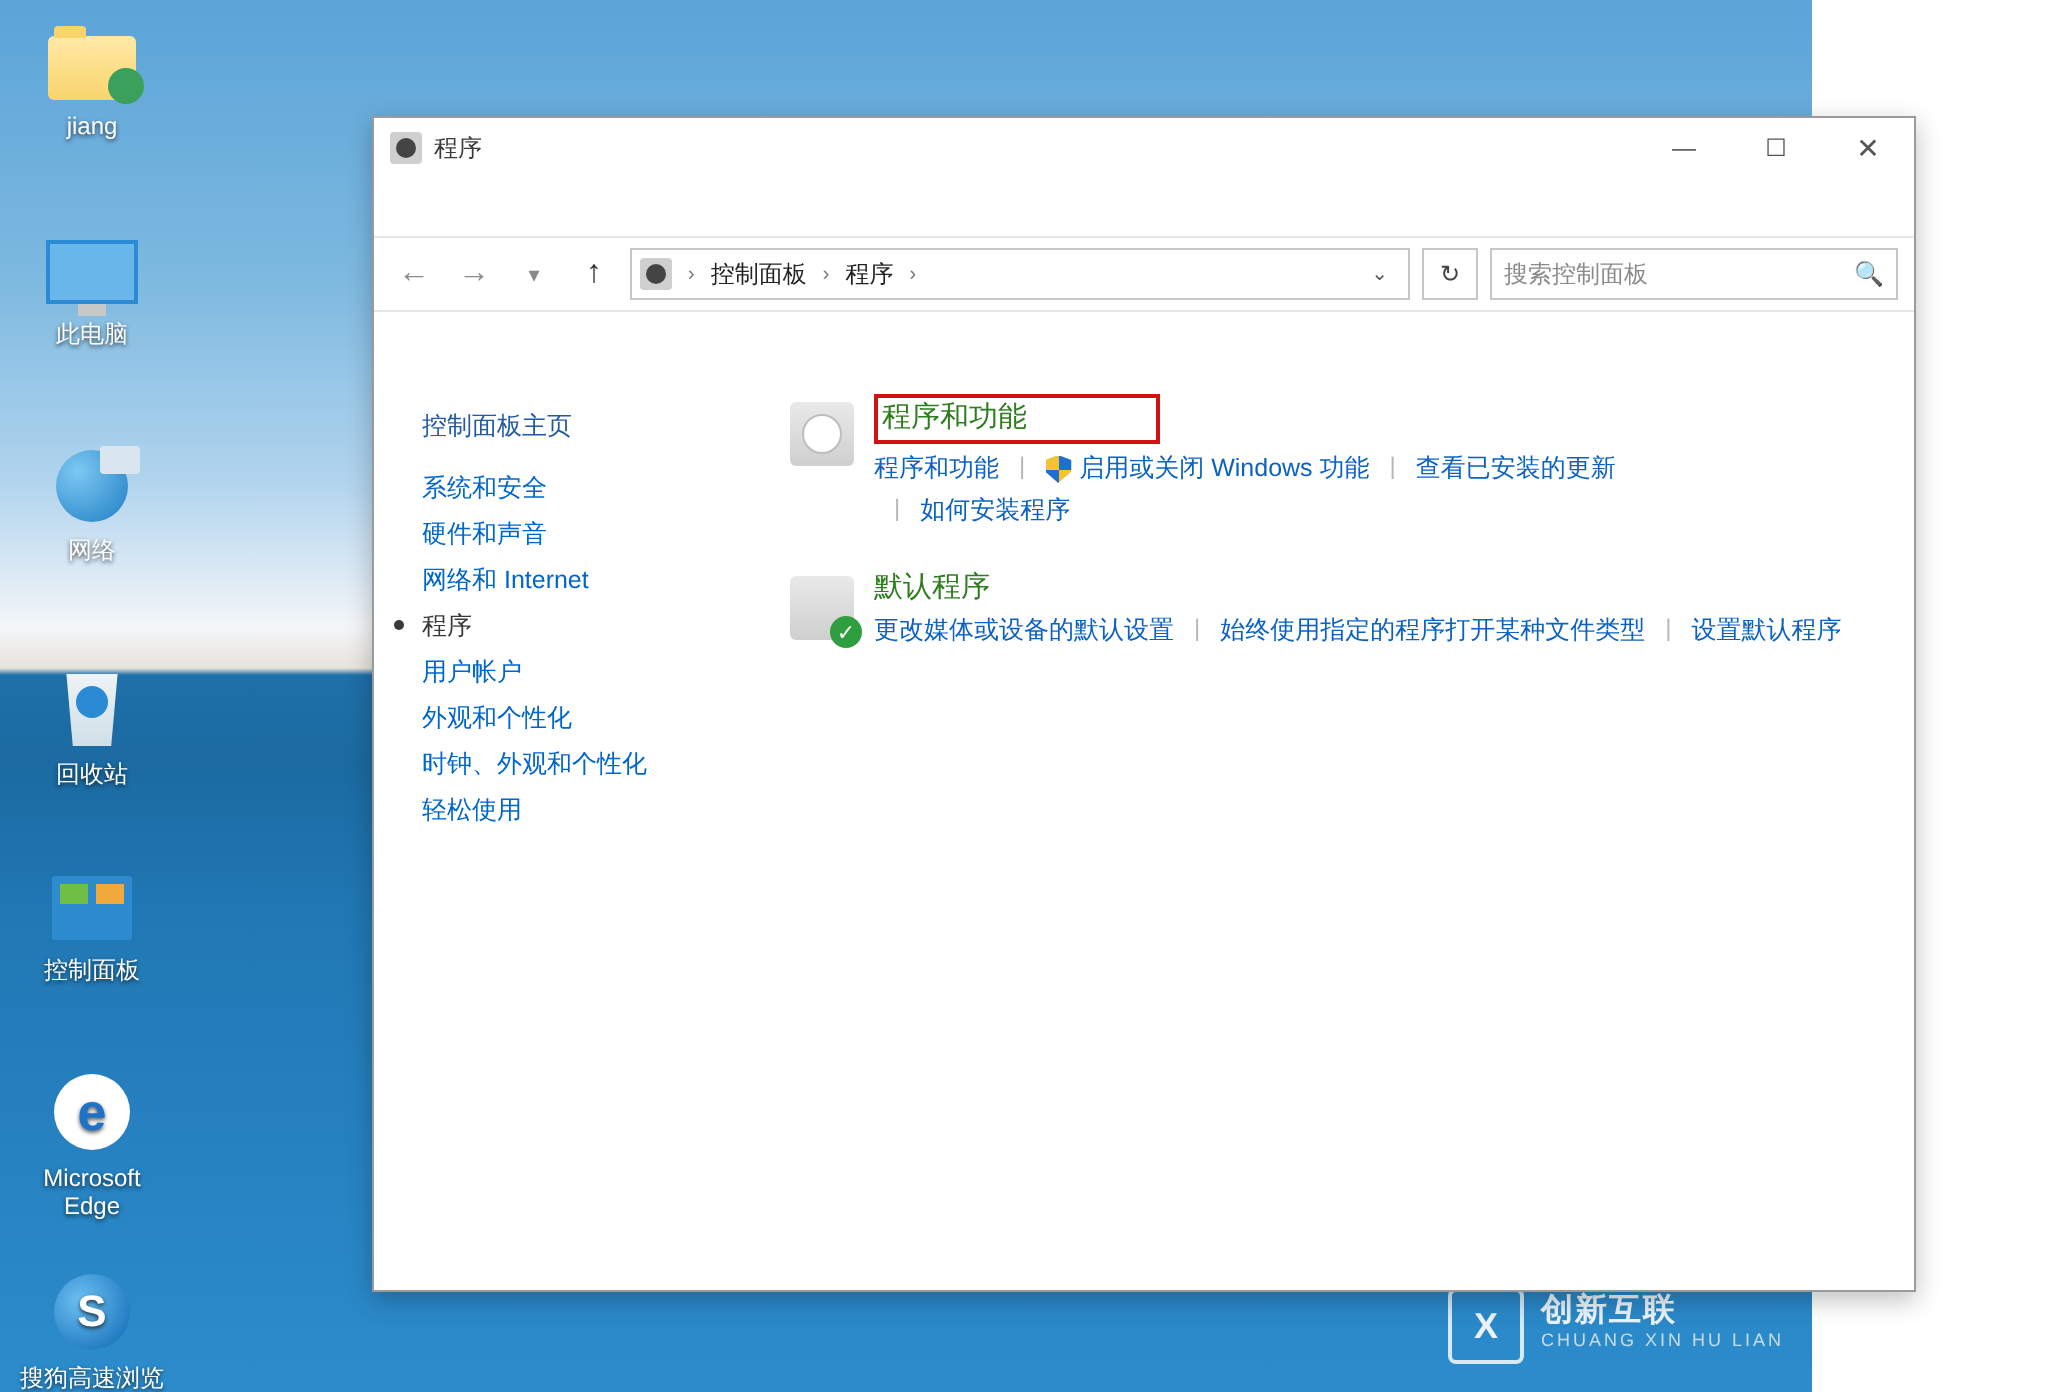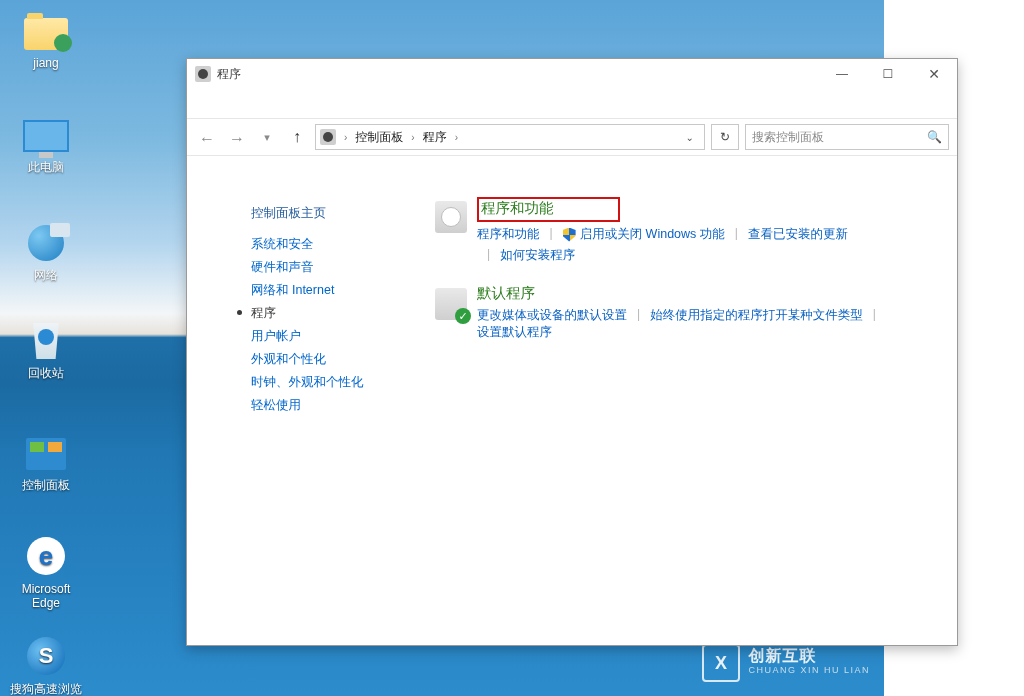--- a/index.html
+++ b/index.html
@@ -7,20 +7,21 @@
     font-family:"Microsoft YaHei","Segoe UI",Tahoma,sans-serif;
     font-size:12px;color:#000;
   }
   
   .desktop{
     position:relative;width:884px;height:696px;
     background:linear-gradient(to bottom,
       #5aa4d8 0%,#7db9e0 20%,#b3d5ee 35%,
       #f3f6f8 45%,#e7e3dc 48%,
       #1f6fa8 48.5%,#1b6aa2 55%,#2077b3 65%,#2680bf 80%,#2c8ccc 100%);
+    padding-left:22px;
   }
   
   .dico{
     position:absolute;width:76px;text-align:center;color:#fff;
     text-shadow:0 1px 2px rgba(0,0,0,.7);font-size:12px;line-height:14px;
   }
   .dico .glyph{
     width:48px;height:40px;margin:0 auto 4px auto;display:flex;
     align-items:center;justify-content:center;font-size:30px;
   }
@@ -91,21 +92,21 @@
   .addressbar .drop{color:#555;font-size:10px;padding:0 6px;}
   .refresh{width:26px;height:24px;border:1px solid #c8c8c8;display:flex;align-items:center;justify-content:center;color:#444;}
   .searchbox{
     width:190px;height:24px;border:1px solid #c8c8c8;display:flex;align-items:center;
     padding:0 6px;color:#8a8a8a;justify-content:space-between;
   }
   .searchbox .mag{color:#7a7a7a;font-size:12px;}
   
   .body{flex:1;display:flex;background:#fff;}
   .sidebar{
-    width:200px;padding:14px 0 0 24px;box-sizing:border-box;margin-left:40px;
+    width:200px;padding:14px 0 0 24px;box-sizing:border-box;
   }
   .sidebar a,.sidebar .current{
     display:block;margin:6px 0;font-size:12.5px;text-decoration:none;
   }
   .sidebar a{color:#0066cc;}
   .sidebar .home{color:#225a9c;margin-bottom:14px;}
   .sidebar .current{color:#3a3a3a;position:relative;}
   .sidebar .current:before{
     content:"";position:absolute;left:-14px;top:5px;width:5px;height:5px;border-radius:50%;background:#3a3a3a;
   }
@@ -153,21 +154,21 @@
         <div class="monitor"></div>
       </div>
     <span>此电脑</span>
   </div>
   <div class="dico" style="left:8px;top:224px">
     <div class="glyph">
         <div class="globe"></div>
       </div>
     <span>网络</span>
   </div>
-  <div class="dico" style="left:8px;top:322px">
+  <div class="dico" style="left:8px;top:336px">
     <div class="glyph">
         <div class="bin"></div>
       </div>
     <span>回收站</span>
   </div>
   <div class="dico" style="left:8px;top:434px">
     <div class="glyph">
         <div class="cpicon"></div>
       </div>
     <span>控制面板</span>

